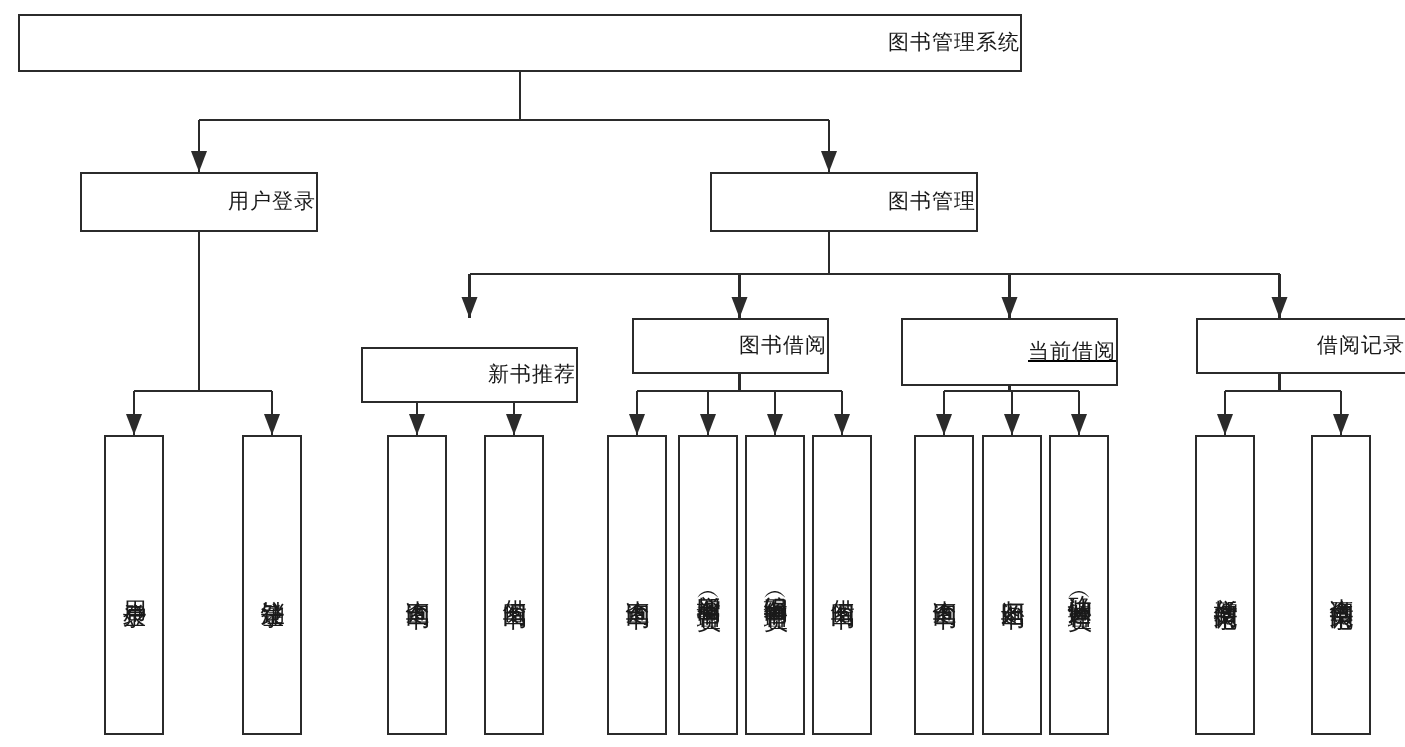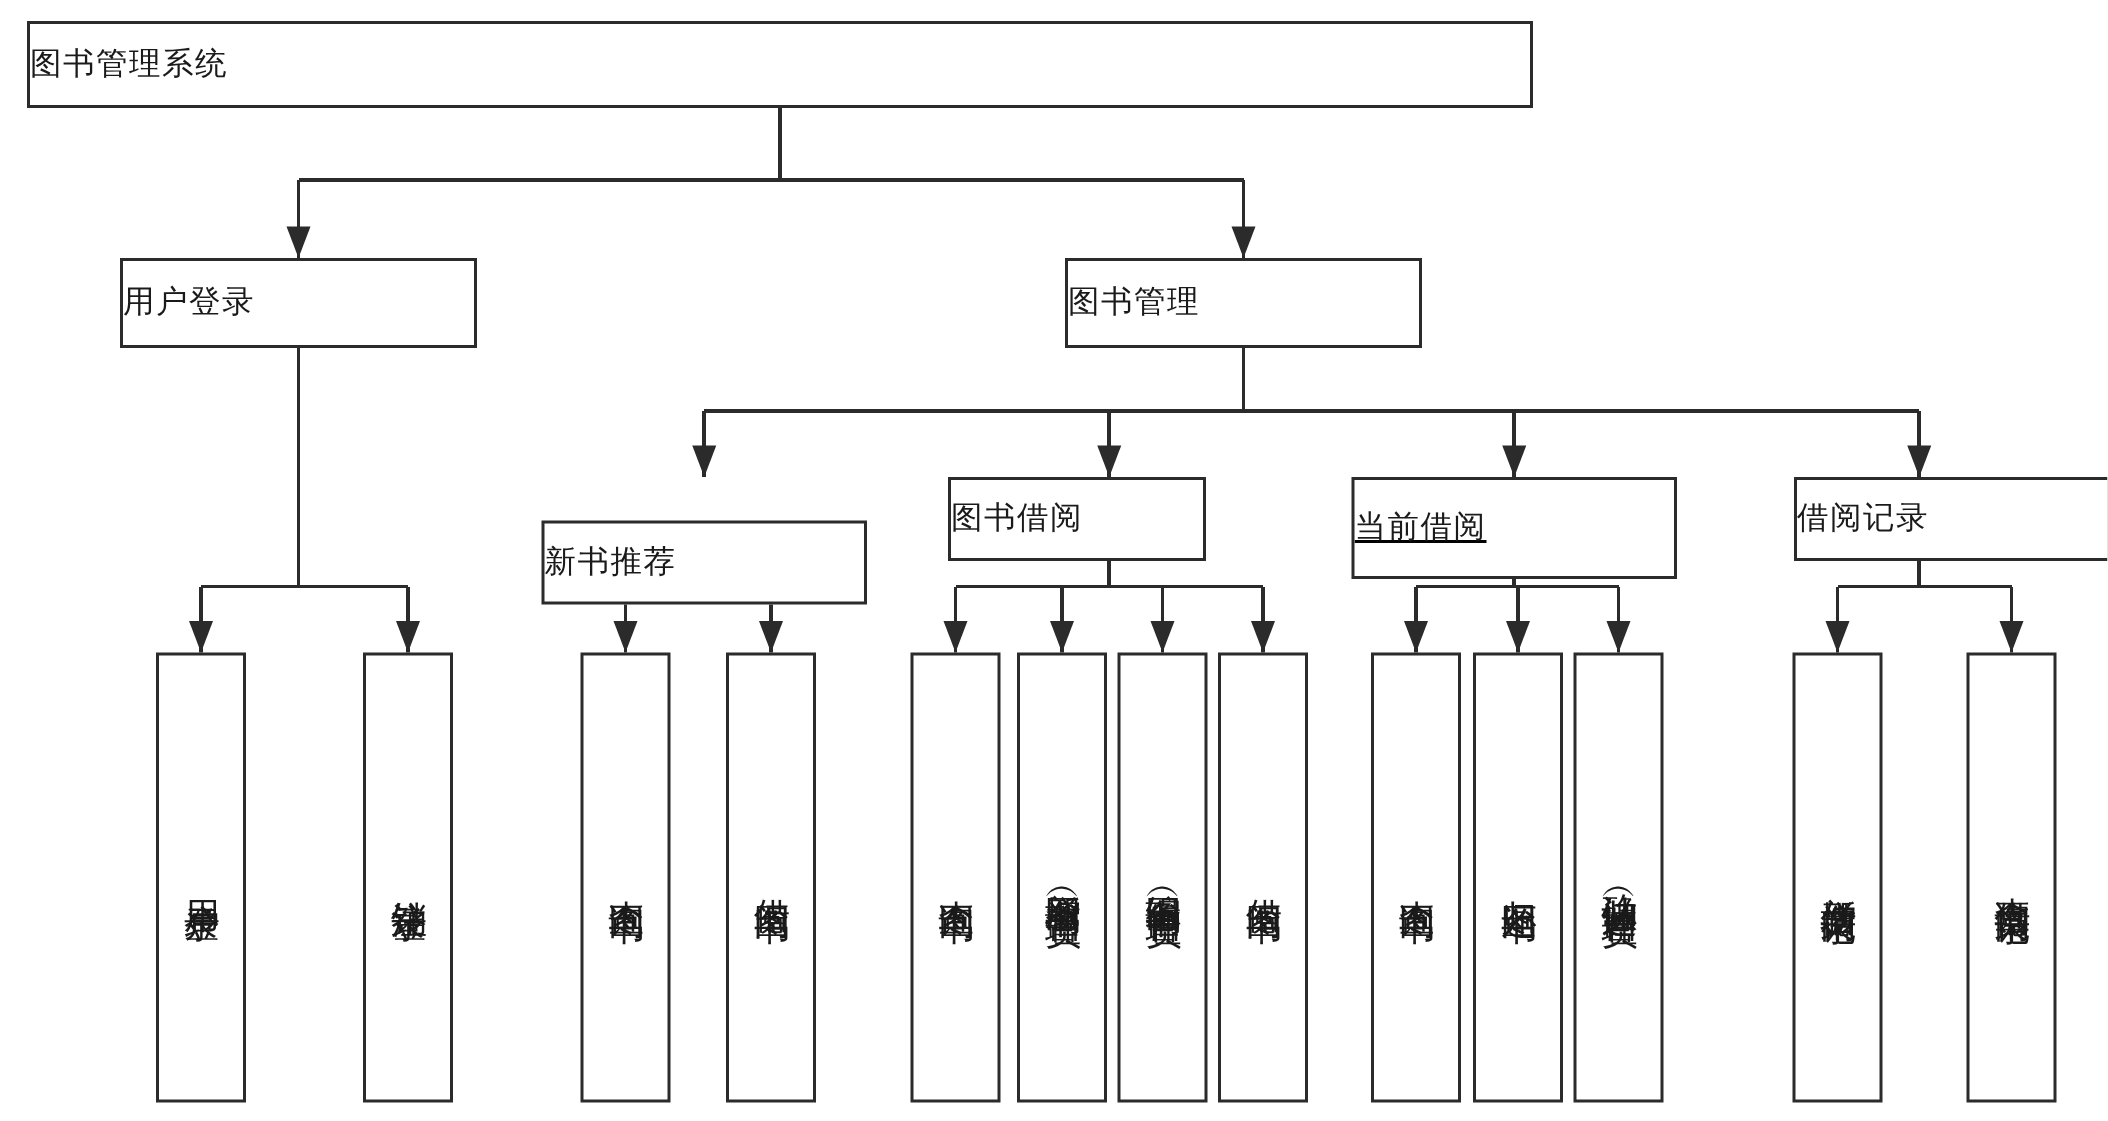--- a/index.html
+++ b/index.html
@@ -26,21 +26,21 @@
     height: 747px;
     display: block;
   }
   .node-box {
     position: absolute;
     box-sizing: border-box;
     background: #ffffff;
     border: 2px solid #2b2b2b;
     display: flex;
     align-items: center;
-    justify-content: flex-start;
+    justify-content: flex-end;
     overflow: hidden;
   }
   .node-label-h {
     font-size: 21px;
     line-height: 1.2;
     color: #1a1a1a;
     letter-spacing: 1px;
     white-space: nowrap;
   }
   .node-label-v {
@@ -126,27 +126,27 @@
       <path d="M1333 414 L1349 414 L1341 435 Z" fill="#2b2b2b"></path>
     </svg>
 
   <div id="node-layer">
       <div class="node-box" style="left: 18px; top: 14px; width: 1004px; height: 58px;">
         <span class="node-label-h">图书管理系统</span>
       </div>
       <div class="node-box" style="left: 80px; top: 172px; width: 238px; height: 60px;">
         <span class="node-label-h">用户登录</span>
       </div>
-      <div class="node-box" style="left: 710px; top: 172px; width: 238px; height: 60px;">
+      <div class="node-box" style="left: 710px; top: 172px; width: 268px; height: 60px;">
         <span class="node-label-h">图书管理</span>
       </div>
       <div class="node-box" style="left: 361px; top: 318px; width: 217px; height: 56px; margin-top: 29px;">
         <span class="node-label-h">新书推荐</span>
       </div>
-      <div class="node-box" style="left: 632px; top: 318px; width: 172px; height: 56px;">
+      <div class="node-box" style="left: 632px; top: 318px; width: 197px; height: 56px;">
         <span class="node-label-h">图书借阅</span>
       </div>
       <div class="node-box" style="left: 901px; top: 318px; width: 217px; height: 68px; text-decoration: underline;">
         <span class="node-label-h">当前借阅</span>
       </div>
       <div class="node-box" style="left: 1172px; top: 318px; width: 211px; height: 56px; margin-left: 24px;">
         <span class="node-label-h">借阅记录</span>
       </div>
       <div class="node-box vertical" style="left: 104px; top: 435px; width: 60px; height: 300px;">
         <span class="node-label-v">用户登录</span>

